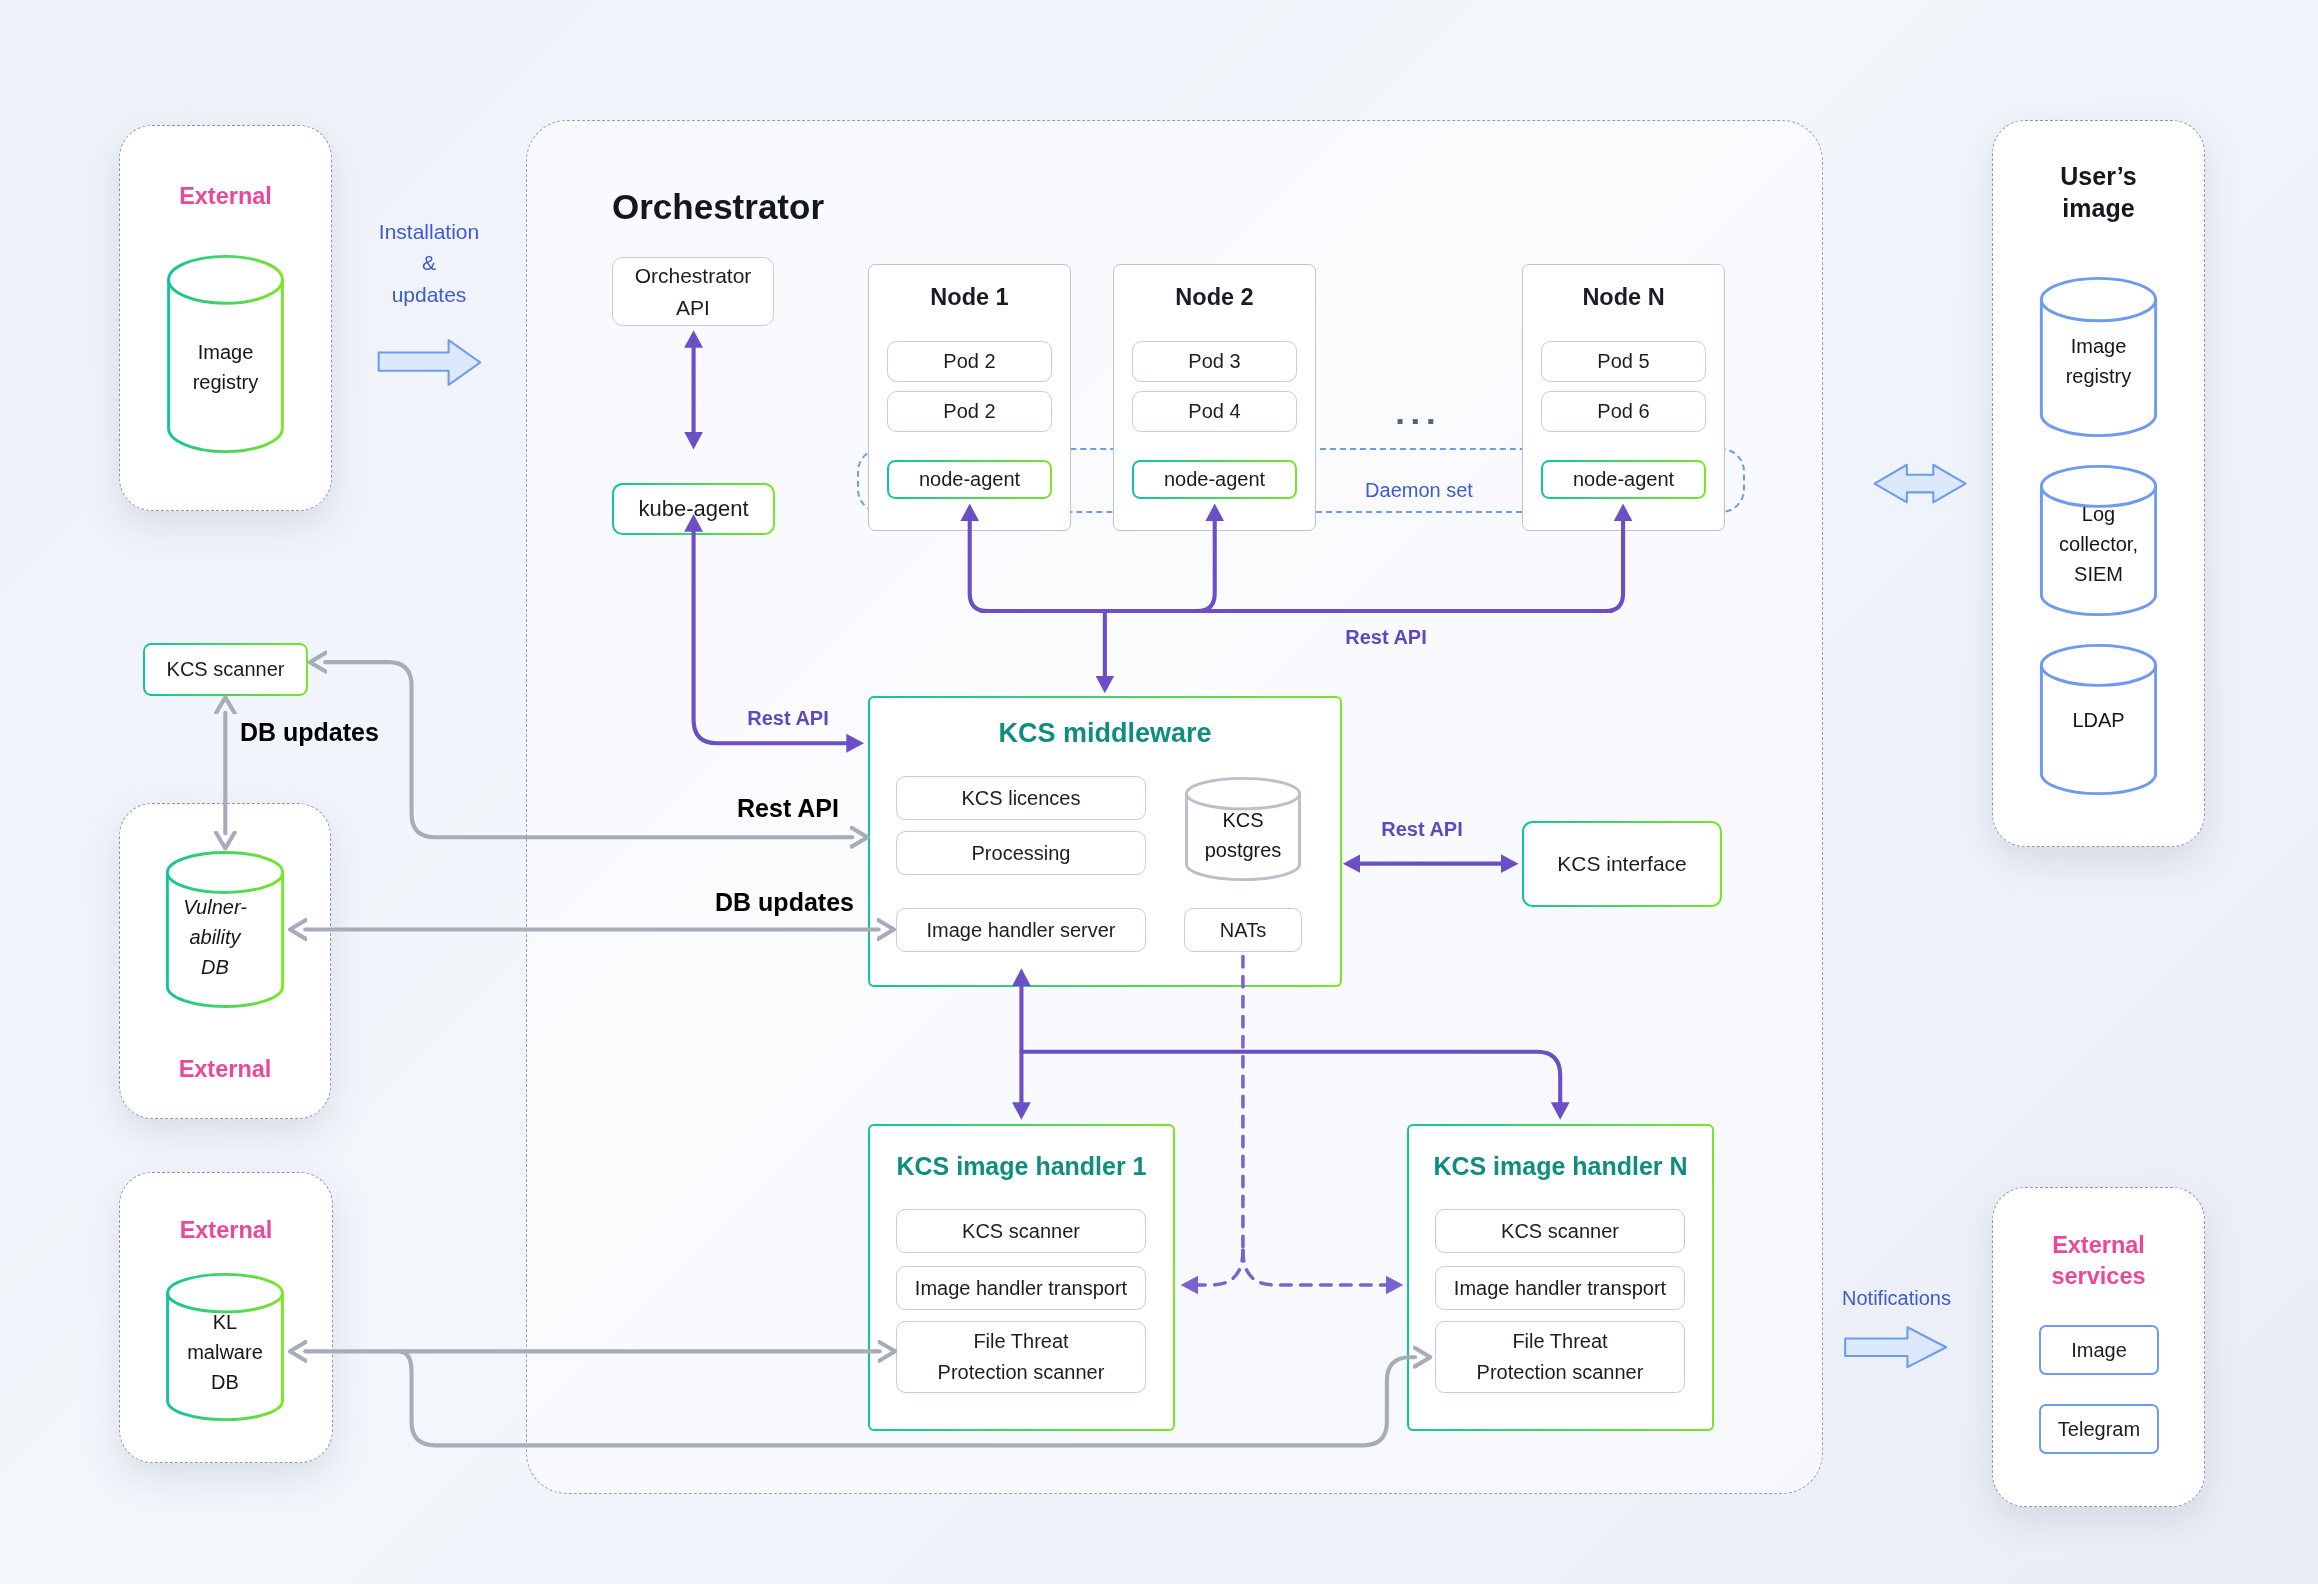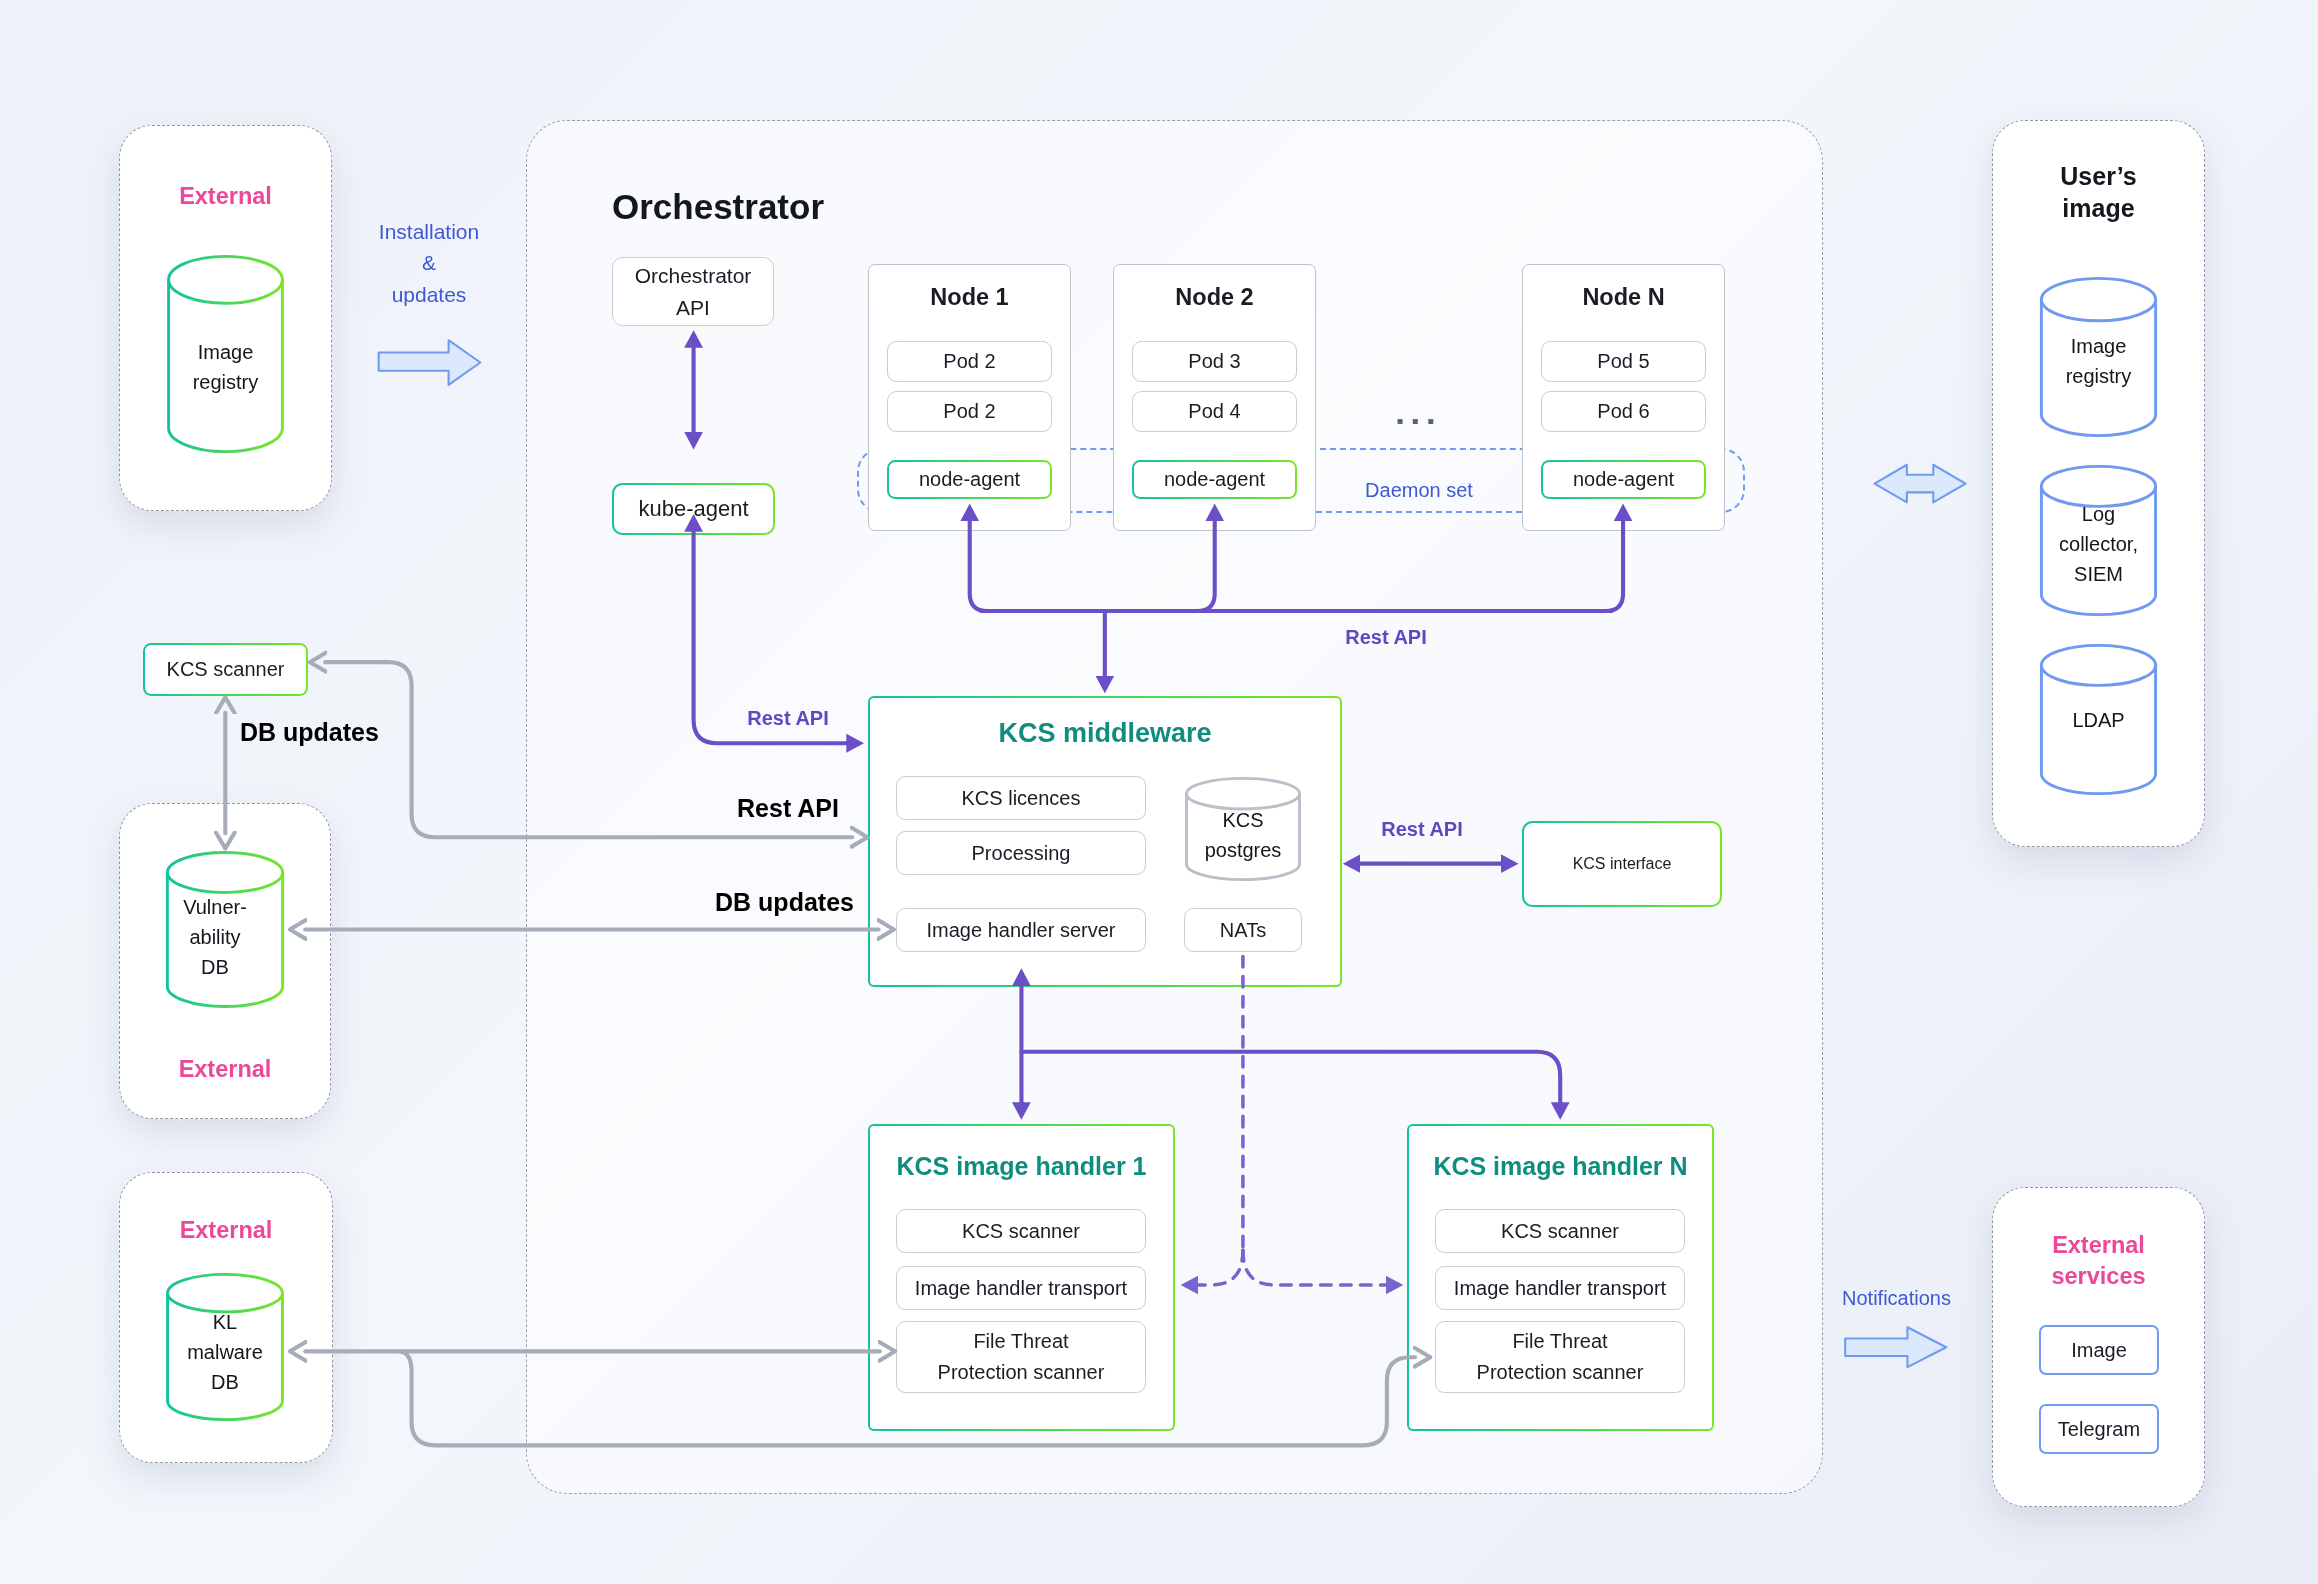--- a/index.html
+++ b/index.html
@@ -94,37 +94,37 @@
 <div class="abs" style="left:1184px;top:776px;">
   <svg width="118" height="106" viewBox="0 0 200 180">
     <path d="M4,30 V150 a96,26 0 0 0 192,0 V30" fill="#fff" stroke="#b9c0ca" stroke-width="5"></path>
     <ellipse cx="100" cy="30" rx="96" ry="26" fill="#fff" stroke="#b9c0ca" stroke-width="5"></ellipse>
   </svg>
 </div>
 <div class="abs cyl-label ml flex" style="left:1184px;top:799px;width:118px;height:71px;">KCS
 postgres</div>
 <div class="abs gbox flex" style="left:1184px;top:908px;width:118px;height:44px;">NATs</div>
 
-<div class="abs grad r18 flex" style="left:1522px;top:821px;width:200px;height:86px;font-size:16px;">KCS interface</div>
+<div class="abs grad r18 flex" style="left:1522px;top:821px;width:200px;height:86px;font-size:21px;">KCS interface</div>
 
 <div class="abs grad r14 flex" style="left:143px;top:643px;width:165px;height:53px;font-size:20px;">KCS scanner</div>
 <div class="abs panel" style="left:119px;top:803px;width:212px;height:316px;"></div>
 <div class="abs" style="left:165px;top:850px;">
   <svg width="120" height="159" viewBox="0 0 204 270">
     <defs>
         <linearGradient id="cg2" x1="0" y1="0" x2="1" y2="0">
           <stop offset="0" stop-color="#12c39e"></stop>
           <stop offset="1" stop-color="#79e626"></stop>
         </linearGradient>
       </defs>
     <path d="M4,38 V232 a98,34 0 0 0 196,0 V38" fill="#fff" stroke="url(#cg2)" stroke-width="5"></path>
     <ellipse cx="102" cy="38" rx="98" ry="34" fill="#fff" stroke="url(#cg2)" stroke-width="5"></ellipse>
   </svg>
 </div>
-<div class="abs cyl-label ml flex" style="left:165px;top:884px;width:100px;height:106px;">Vulner-
+<div class="abs cyl-label ml flex" style="left:165px;top:884px;width:100px;height:106px;font-style:italic;">Vulner-
 ability
 DB</div>
 <div class="abs ext-title flex" style="left:119px;top:1052px;width:212px;height:35px;">External</div>
 
 <div class="abs panel" style="left:119px;top:1172px;width:214px;height:291px;"></div>
 <div class="abs ext-title flex" style="left:119px;top:1213px;width:214px;height:35px;">External</div>
 <div class="abs" style="left:165px;top:1272px;">
   <svg width="120" height="150" viewBox="0 0 204 256">
     <defs>
         <linearGradient id="cg3" x1="0" y1="0" x2="1" y2="0">

